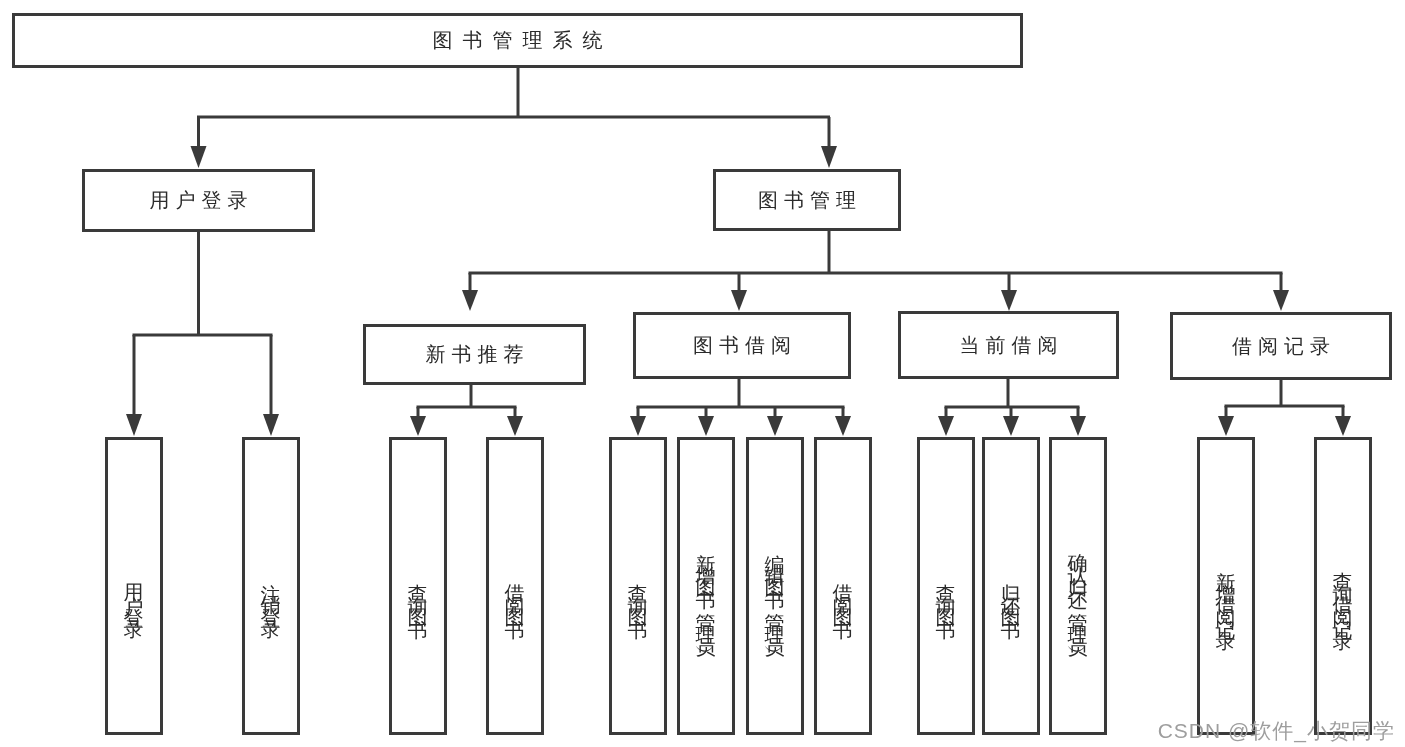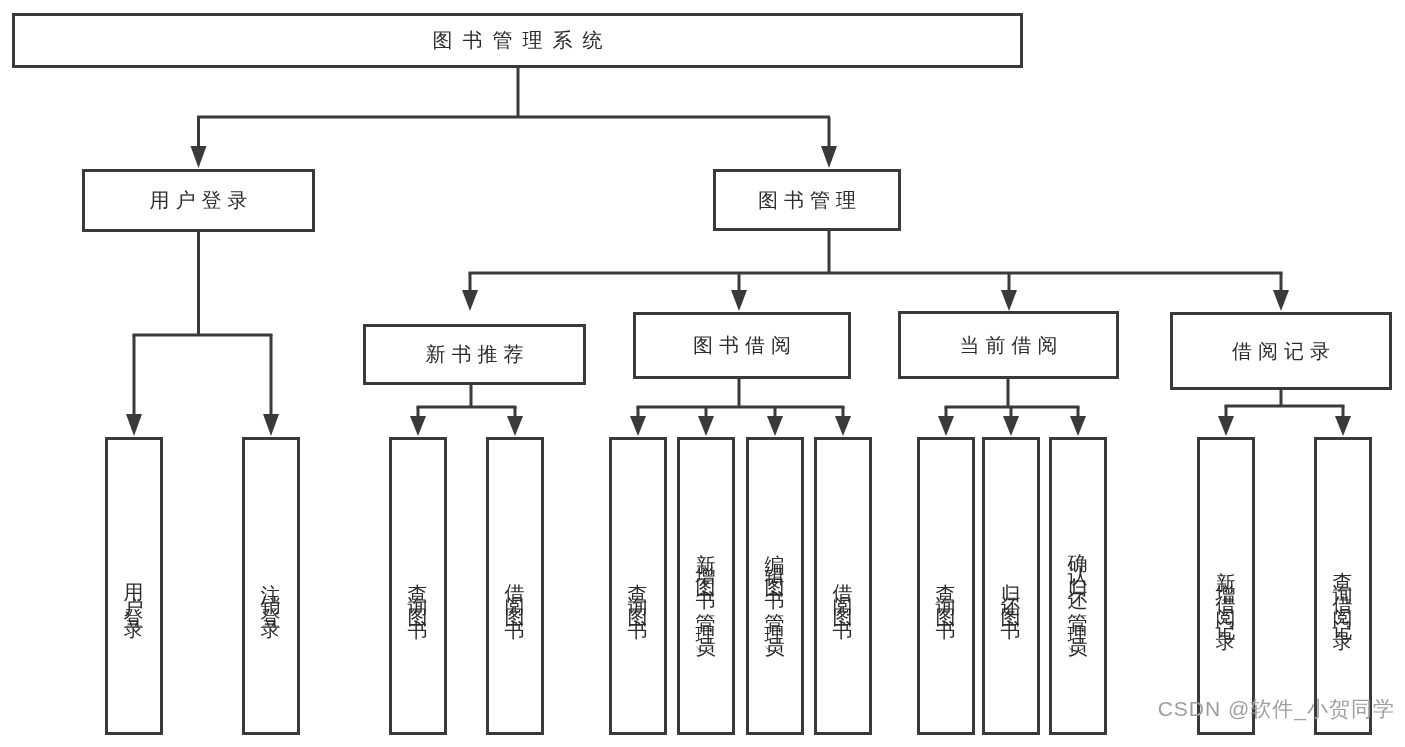--- a/index.html
+++ b/index.html
@@ -36,21 +36,21 @@
   .node.v{
     writing-mode:vertical-rl;
     text-orientation:mixed;
     letter-spacing:12px;
     padding-top:12px;
     line-height:1;
   }
   #watermark{
     position:absolute;
     right:10px;
-    bottom:24px;
+    bottom:2px;
     z-index:5;
     font-size:21px;
     letter-spacing:1px;
     color:var(--watermark);
     white-space:nowrap;
   }
 </style>
 </head>
 <body>
 
@@ -119,21 +119,21 @@
   </svg>
 
   <div class="node h root" style="left:12px;top:13px;width:1011px;height:55px;">图书管理系统</div>
 
   <div class="node h" style="left:82px;top:169px;width:233px;height:63px;">用户登录</div>
   <div class="node h" style="left:713px;top:169px;width:188px;height:62px;">图书管理</div>
 
   <div class="node h" style="left:363px;top:324px;width:223px;height:61px;">新书推荐</div>
   <div class="node h" style="left:633px;top:312px;width:218px;height:67px;font-family:Liberation Serif, serif;">图书借阅</div>
   <div class="node h" style="left:898px;top:311px;width:221px;height:68px;">当前借阅</div>
-  <div class="node h" style="left:1170px;top:312px;width:222px;height:78px;">借阅记录</div>
+  <div class="node h" style="left:1170px;top:312px;width:222px;height:68px;">借阅记录</div>
 
   <div class="node v" style="left:105px;top:437px;width:58px;height:298px;">用户登录</div>
   <div class="node v" style="left:242px;top:437px;width:58px;height:298px;">注销登录</div>
 
   <div class="node v" style="left:389px;top:437px;width:58px;height:298px;">查询图书</div>
   <div class="node v" style="left:486px;top:437px;width:58px;height:298px;">借阅图书</div>
 
   <div class="node v" style="left:609px;top:437px;width:58px;height:298px;">查询图书</div>
   <div class="node v" style="left:677px;top:437px;width:58px;height:298px;">新增图书（管理员）</div>
   <div class="node v" style="left:746px;top:437px;width:58px;height:298px;">编辑图书（管理员）</div>

